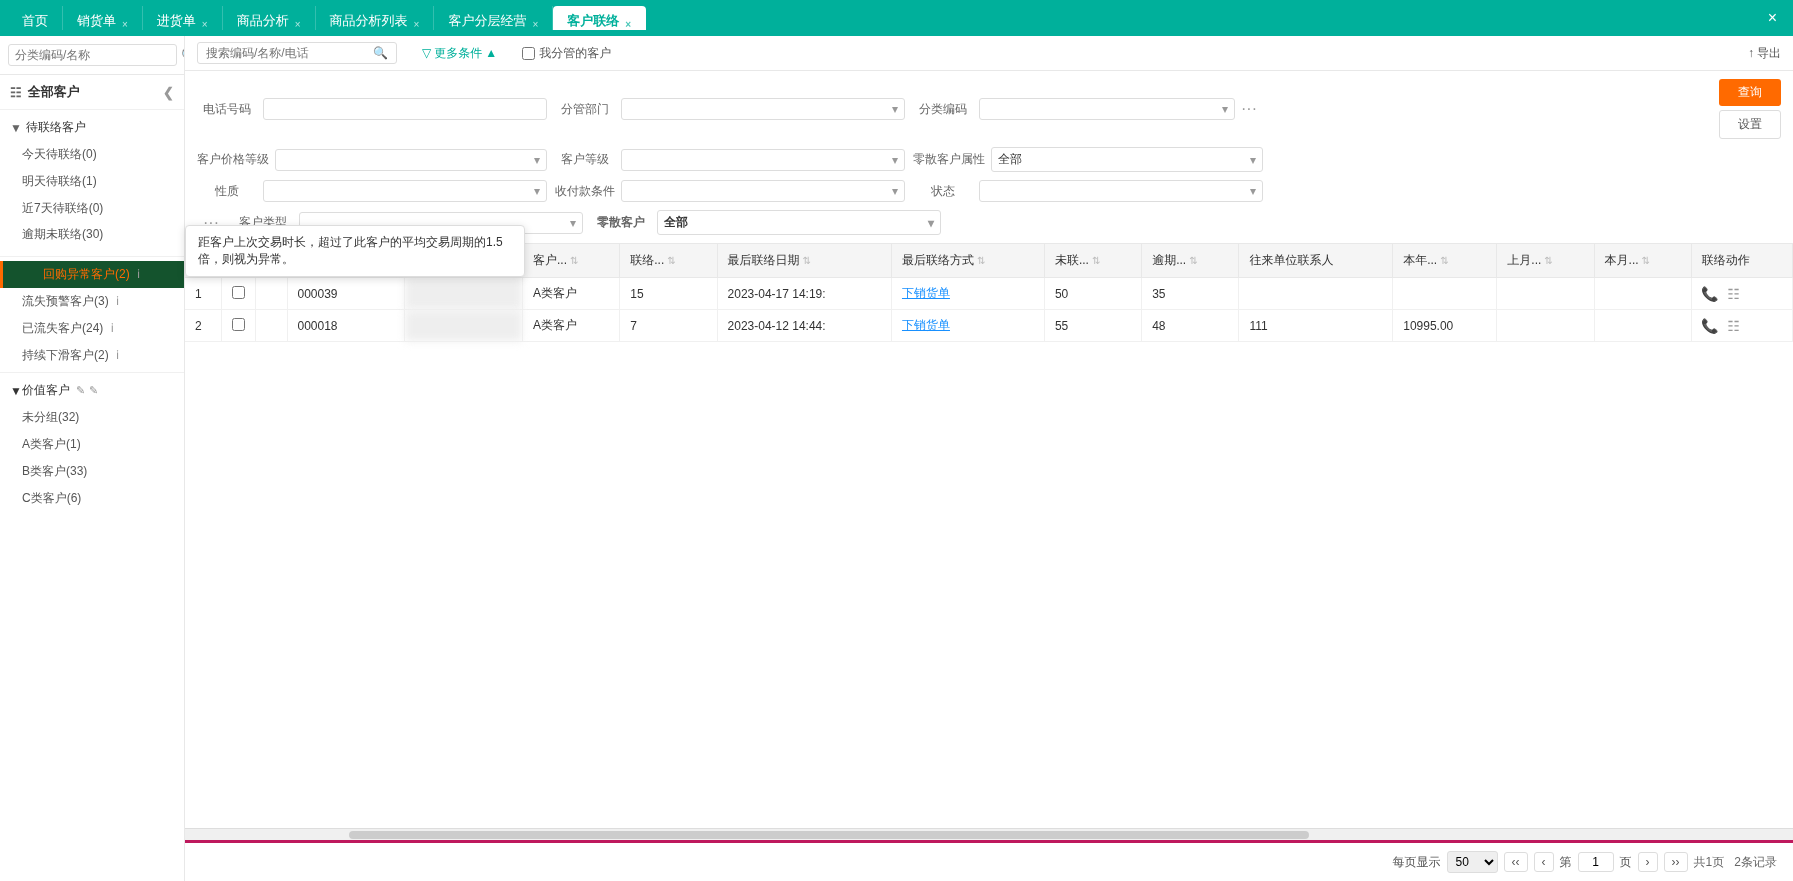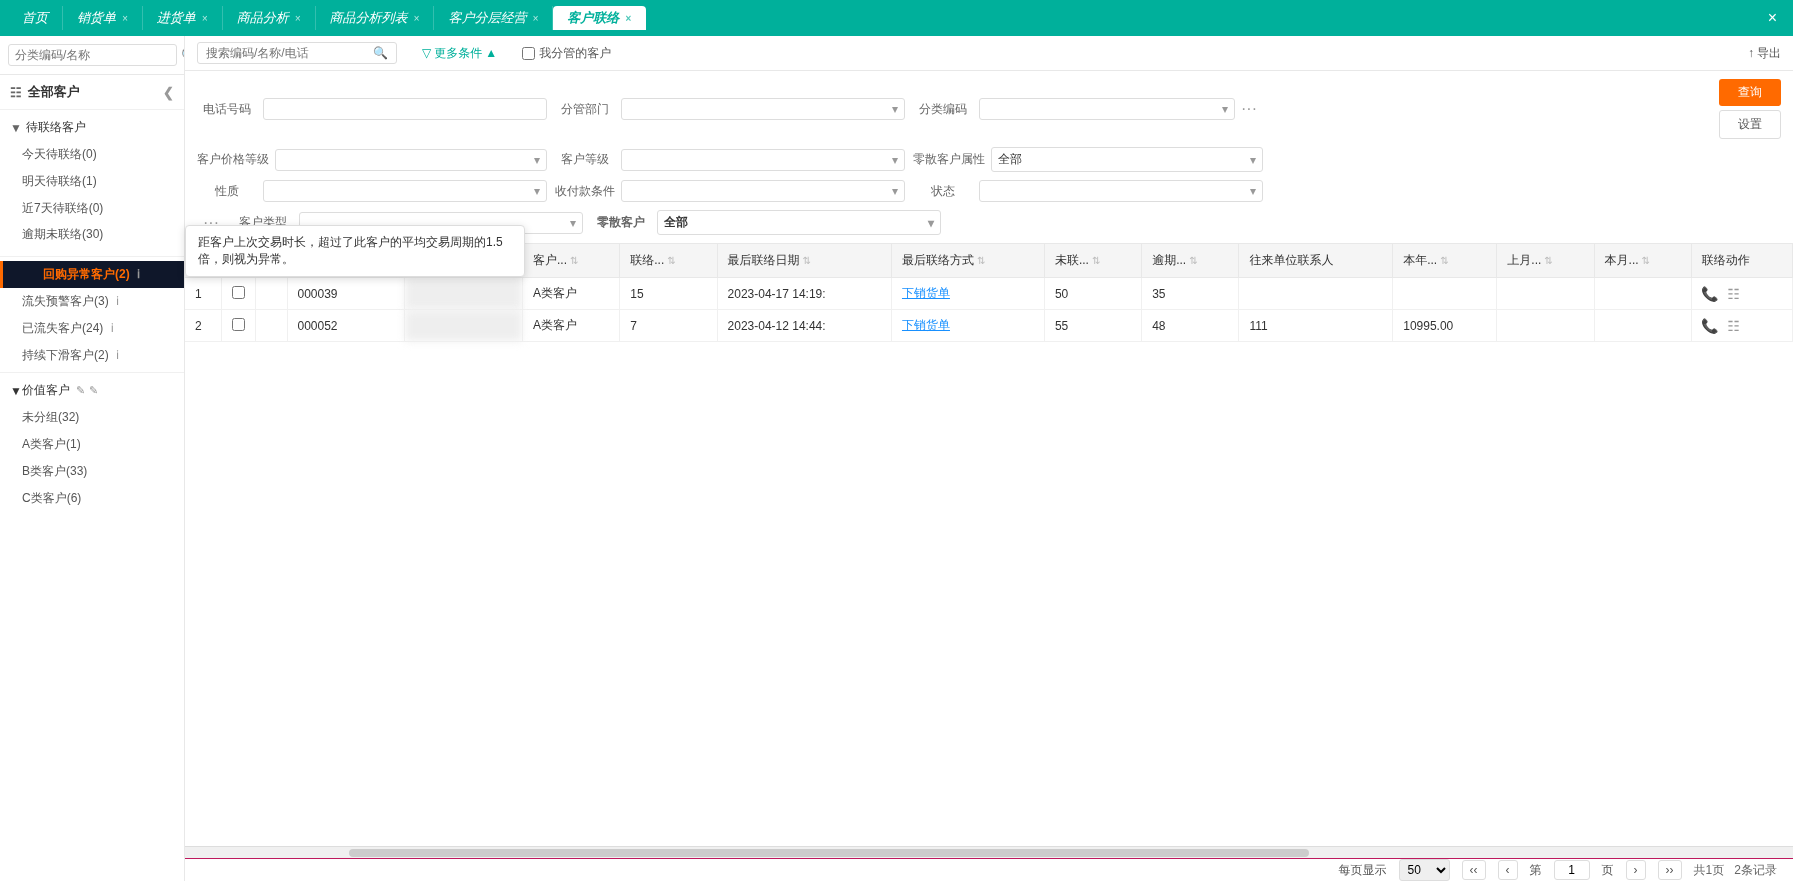--- a/index.html
+++ b/index.html
@@ -4,24 +4,23 @@
   <style>
     * { box-sizing: border-box; margin: 0; padding: 0; }
     body { font-family: 'Microsoft YaHei', Arial, sans-serif; font-size: 12px; background: #f0f2f5; color: #333; }
 
     
     .top-nav {
       display: flex; align-items: center; background: #00b09b; height: 36px; padding: 0 8px;
       position: relative;
     }
     .nav-tab {
-      display: inline-flex; align-items: center; height: 24px; padding: 0 14px;
+      display: inline-flex; align-items: flex-end; height: 24px; padding: 0 14px;
       color: #fff; cursor: pointer; font-size: 13px; white-space: nowrap;
       border-right: 1px solid rgba(255,255,255,0.2);
-      font-style: italic;
     }
     .nav-tab .close-x { margin-left: 6px; font-size: 10px; opacity: 0.7; }
     .nav-tab.active { background: #fff; color: #00b09b; font-weight: bold; border-radius: 4px 4px 0 0; }
     .nav-tab.active .close-x { color: #00b09b; }
     .nav-close-all { margin-left: auto; color: #fff; cursor: pointer; font-size: 16px; padding: 0 8px; }
 
     
     .main-layout { display: flex; height: calc(100vh - 36px); }
 
     
@@ -47,21 +46,21 @@
     .sidebar-section { padding: 4px 0; }
     .sidebar-group-label {
       display: flex; align-items: center; padding: 5px 10px; color: #333; font-size: 12px;
       cursor: pointer;
     }
     .sidebar-group-label .arrow { margin-right: 4px; color: #666; }
     .sidebar-item {
       padding: 5px 10px 5px 22px; color: #555; font-size: 12px; cursor: pointer;
       line-height: 1.4;
     }
-    .sidebar-item.active { background: #0f172a; color: #ff6a00; font-weight: bold; border-left: 3px solid #ff6a00; padding-left: 40px; }
+    .sidebar-item.active { background: #14532d; color: #ff6a00; font-weight: normal; border-left: 3px solid #ff6a00; padding-left: 40px; }
     .sidebar-divider { height: 1px; background: #f0f0f0; margin: 4px 0; }
     .sidebar-group2 {
       display: flex; align-items: center; padding: 5px 10px; color: #333; font-size: 12px; cursor: pointer;
     }
     .sidebar-group2 .edit-icon { margin-left: 6px; color: #999; font-size: 11px; }
 
     
     .tooltip-box {
       position: absolute; left: 185px; top: 225px; background: #fff;
       border: 1px solid #ddd; border-radius: 4px; padding: 8px 12px;
@@ -138,22 +137,22 @@
       border-right: 1px solid #f0f0f0; color: #333; font-size: 12px;
     }
     .link-text { color: #1890ff; cursor: pointer; text-decoration: underline; }
     .action-icons { display: flex; align-items: center; gap: 8px; }
     .action-icon { color: #999; cursor: pointer; font-size: 14px; }
     .blurred { filter: blur(4px); user-select: none; }
 
     
     .pagination {
       display: flex; align-items: center; justify-content: flex-end;
-      padding: 0 16px; background: #fff; border-top: 1px solid #be185d;
-      gap: 12px; font-size: 12px; color: #555;
+      padding: 8px 16px; background: #fff; border-top: 3px solid #be185d;
+      gap: 6px; font-size: 12px; color: #555;
     }
     .pagination select {
       border: 1px solid #ddd; border-radius: 3px; padding: 2px 4px; font-size: 12px;
     }
     .pagination .page-btn {
       border: 1px solid #ddd; background: #fff; border-radius: 3px;
       padding: 2px 7px; cursor: pointer; font-size: 12px; color: #555;
     }
     .pagination .page-input {
       border: 1px solid #ddd; border-radius: 3px; padding: 2px 4px;
@@ -503,21 +502,21 @@
       <div class="action-icons">
         <span class="action-icon">📞</span>
         <span class="action-icon">☷</span>
       </div>
     </td>
   </tr>
             <tr>
     <td>2</td>
     <td><input type="checkbox" style=""></td>
     <td></td>
-    <td>000052</td>
+    <td>000018</td>
     <td class="blurred" style="min-width:80px;background:#eee;border-radius:3px;height:18px;"></td>
     <td>A类客户</td>
     <td>7</td>
     <td>2023-04-12 14:44:</td>
     <td><span class="link-text">下销货单</span></td>
     <td>55</td>
     <td>48</td>
     <td>111</td>
     <td>10995.00</td>
     <td></td>

